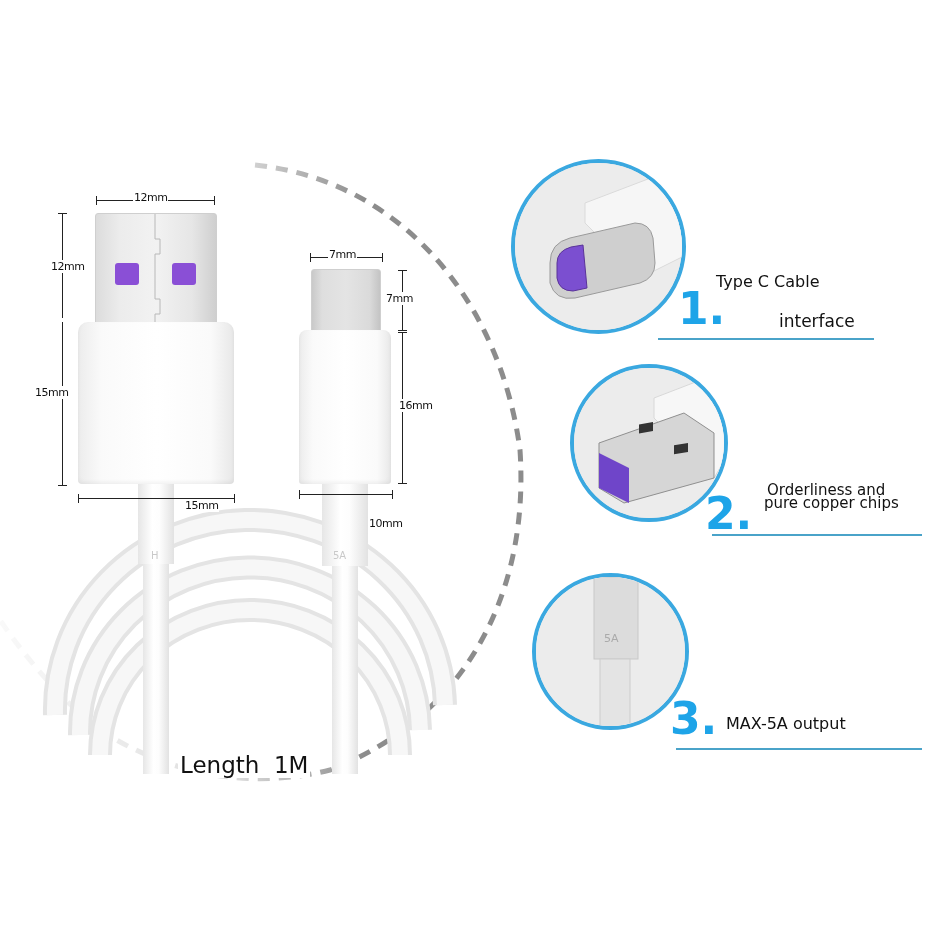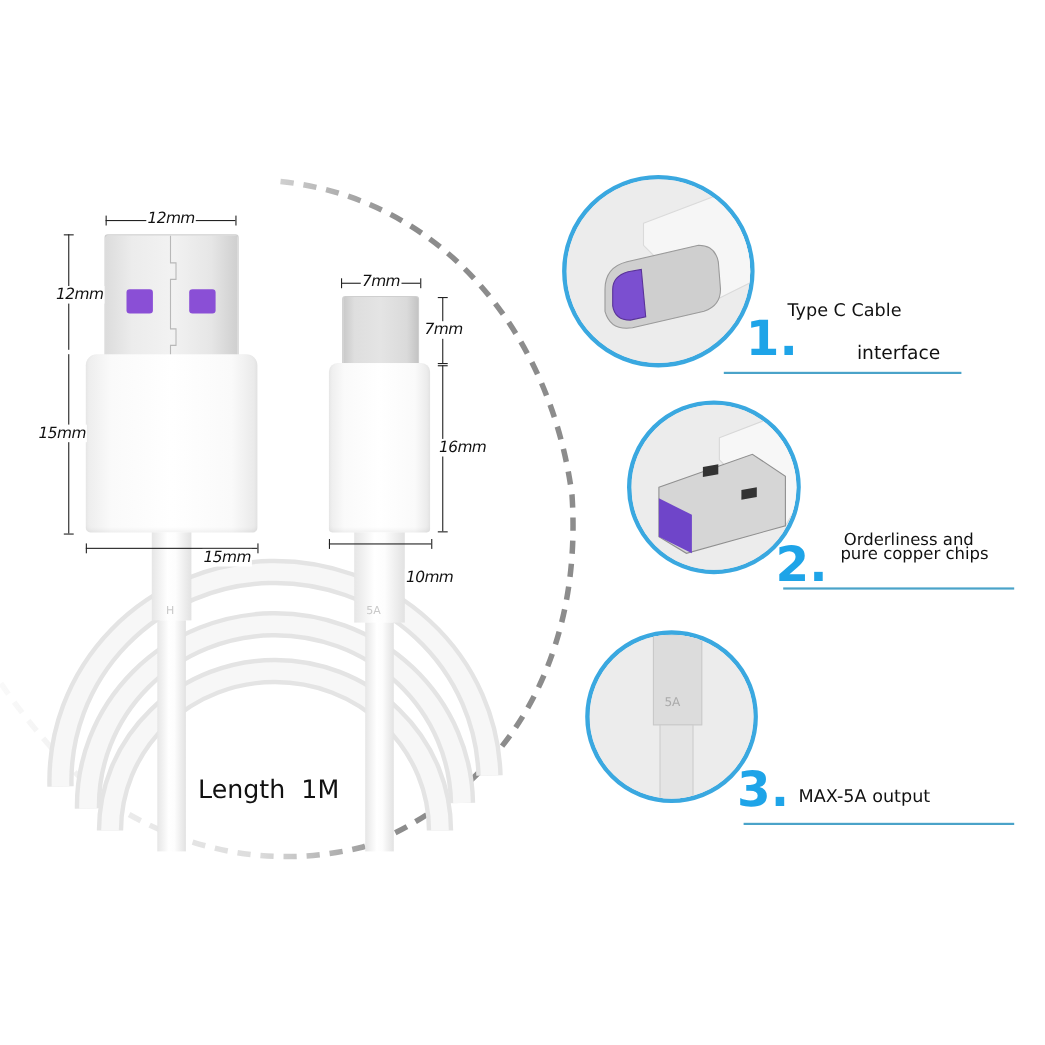--- a/index.html
+++ b/index.html
@@ -1,18 +1,18 @@
 <!DOCTYPE html>
 <html><head>
   <meta charset="utf-8">
   <style>
     html, body { margin:0; padding:0; }
     body { width:950px; height:950px; background:#ffffff; position:relative; overflow:hidden; font-family:"DejaVu Sans", sans-serif; color:#111; }
     .abs { position:absolute; }
-    .dim { position:absolute; font-size:14px; color:#111; font-family:"DejaVu Sans", sans-serif; letter-spacing:-0.5px; background:#fff; padding:0 1px;font-style:italic; }
+    .dim { position:absolute; font-size:11px; color:#111; font-family:"DejaVu Sans", sans-serif; letter-spacing:-0.5px; background:#fff; padding:0 1px; }
     .hline { position:absolute; height:1px; background:#222; }
     .vline { position:absolute; width:1px; background:#222; }
     .tick-v { position:absolute; width:1px; height:9px; background:#222; }
     .tick-h { position:absolute; height:1px; width:9px; background:#222; }
     .connector { position:absolute; background:linear-gradient(90deg,#dcdcdc,#ececec 20%,#f2f2f2 50%,#e6e6e6 80%,#cfcfcf); border:1px solid #cfcfcf; }
     .housing { position:absolute; background:linear-gradient(90deg,#ececec,#fafafa 15%,#ffffff 50%,#fafafa 85%,#e8e8e8); box-shadow: inset 0 -2px 4px rgba(0,0,0,0.06); }
     .cable { position:absolute; background:linear-gradient(90deg,#e6e6e6,#ffffff 40%,#fdfdfd 60%,#e2e2e2); }
     .pin { position:absolute; width:24px; height:22px; background:#8a4fd6; border-radius:3px; }
     .circle { position:absolute; border:4px solid #3aa8e0; border-radius:50%; background:#ececec; overflow:hidden; box-sizing:border-box; }
     .num { position:absolute; font-family:"DejaVu Sans", sans-serif; font-weight:bold; color:#1ea4e8; }
@@ -94,21 +94,21 @@
 <div class="vline" style="left:402px;top:332px;height:151px;"></div>
 <div class="tick-h" style="left:398px;top:332px;"></div>
 <div class="tick-h" style="left:398px;top:483px;"></div>
 <div class="dim" style="left:398px;top:399px;">16mm</div>
 
 <div class="hline" style="left:299px;top:494px;width:93px;"></div>
 <div class="tick-v" style="left:299px;top:490px;"></div>
 <div class="tick-v" style="left:392px;top:490px;"></div>
 <div class="dim" style="left:368px;top:517px;">10mm</div>
 
-<div class="abs" style="left:178px;top:705px;font-size:23px;color:#111;white-space:pre;background:#fff;padding:0 2px;">Length  1M</div>
+<div class="abs" style="left:178px;top:752px;font-size:23px;color:#111;white-space:pre;background:#fff;padding:0 2px;">Length  1M</div>
 
 <div class="circle" style="left:511px;top:159px;width:175px;height:175px;">
   <svg width="175" height="175">
     <rect x="0" y="0" width="175" height="175" fill="#ececec"></rect>
     <path d="M 70 40 L 175 0 L 175 90 L 125 115 L 70 60 Z" fill="#f6f6f6" stroke="#dadada"></path>
     <path d="M 35 100 Q 35 80 55 75 L 120 60 Q 135 60 138 75 L 140 100 Q 140 115 125 120 L 60 135 Q 40 138 35 120 Z" fill="#cfcfcf" stroke="#9a9a9a"></path>
     <path d="M 42 100 Q 42 88 56 84 L 68 82 L 72 125 L 58 128 Q 44 128 42 115 Z" fill="#7b4fd0" stroke="#5a3399"></path>
   </svg>
 </div>
 <div class="num" style="left:678px;top:283px;font-size:44px;">1.</div>

